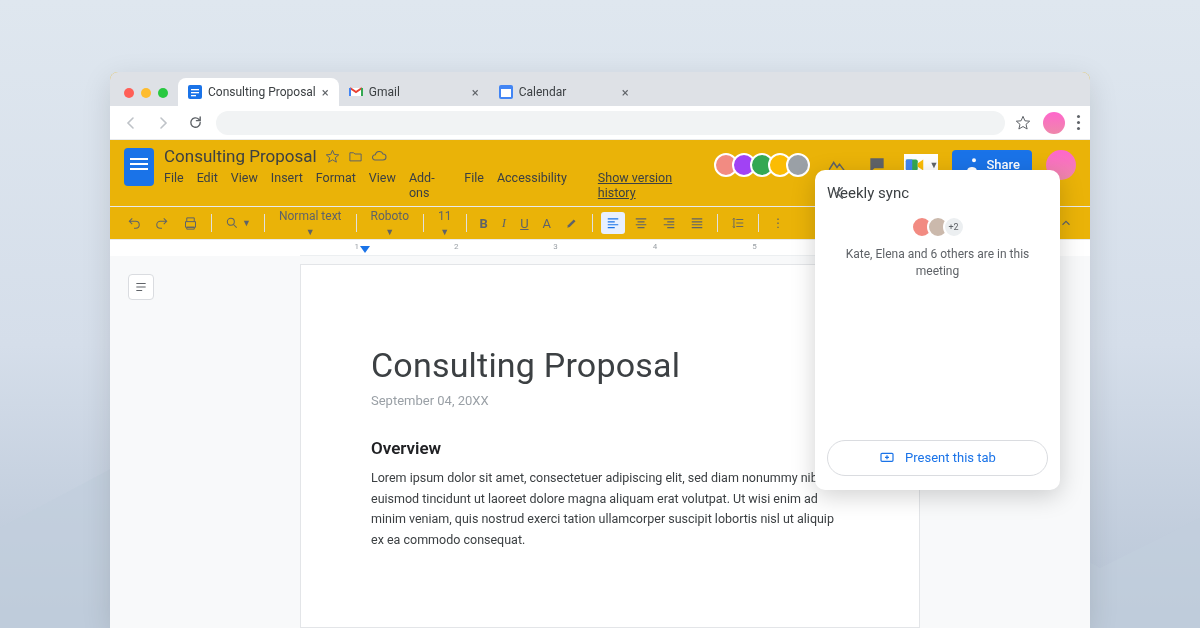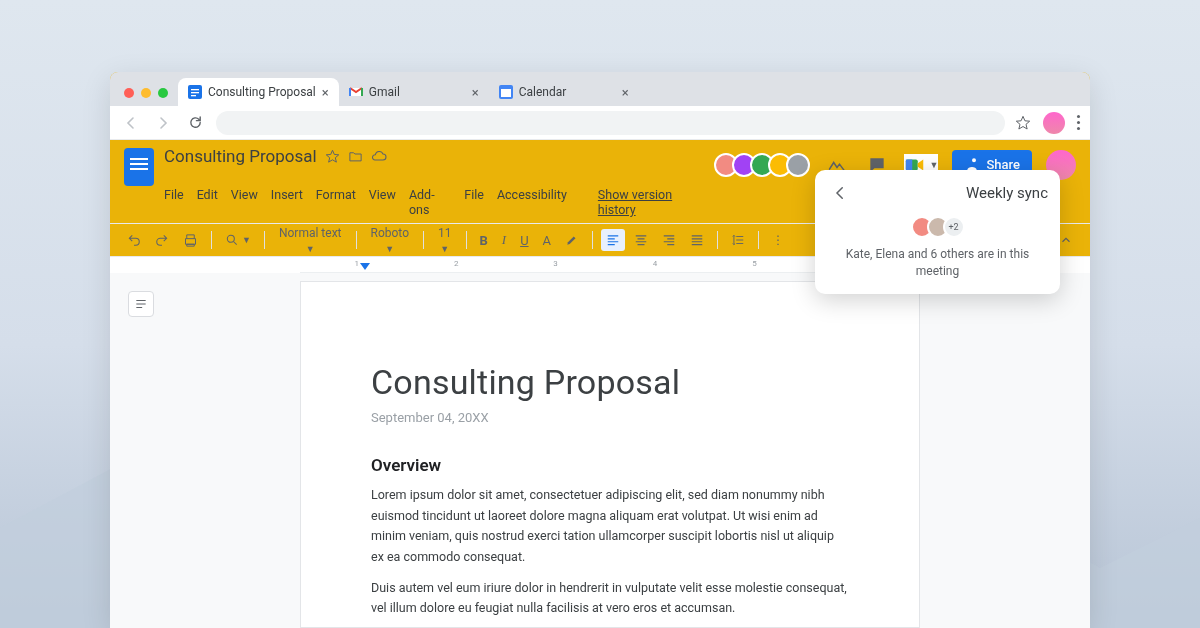--- a/index.html
+++ b/index.html
@@ -27,21 +27,21 @@
   .kebab { display:flex; flex-direction:column; gap:3px; }
   .kebab span{ width:3px; height:3px; background:#5f6368; border-radius:50%; }
   
   .docshdr { padding:6px 14px 0 14px; display:flex; align-items:flex-start; gap:10px; }
   .docicon { width:30px; height:38px; background:#1a73e8; border-radius:4px; position:relative; margin-top:2px; }
   .docicon::before{content:""; position:absolute; left:6px; right:6px; top:10px; height:2px; background:#fff; box-shadow:0 5px 0 #fff, 0 10px 0 #fff; }
   .titleblock { flex:1; }
   .doctitle-row { display:flex; align-items:center; gap:8px; }
   .doctitle { font-size:17px; color:#3c4043; }
   .title-icon { color:#5f6368; }
-  .menubar { display:flex; gap:13px; font-size:12.5px; color:#3c4043; margin-top:21px; }
+  .menubar { display:flex; gap:13px; font-size:12.5px; color:#3c4043; margin-top:4px; }
   .menubar .vhist { margin-left:18px; text-decoration:underline; }
   .hdrright { display:flex; align-items:center; gap:14px; margin-top:4px; }
   .collabs { display:flex; }
   .collab { width:24px; height:24px; border-radius:50%; border:2px solid #fff; margin-left:-6px; }
   .collab:first-child{margin-left:0;}
   .iconbtn { width:26px; height:26px; display:flex; align-items:center; justify-content:center; color:#5f6368; }
   .meetbtn { display:flex; align-items:center; gap:4px; background:#fff; border:none; }
   .meetbtn .cam { width:22px; height:22px; }
   .sharebtn { background:#1a73e8; color:#fff; font-size:13px; font-weight:500; border-radius:4px; padding:7px 12px; display:flex; align-items:flex-start; gap:6px; }
   .hdravatar { width:30px; height:30px; border-radius:50%; background:#e8a; }
@@ -62,21 +62,21 @@
   
   .canvas { flex:1; background:#f8f9fa; position:relative; overflow:hidden; }
   .outline-chip{ position:absolute; top:18px; left:18px; width:26px; height:26px; border:1px solid #dadce0; border-radius:4px; background:#fff; display:flex; align-items:center; justify-content:center; color:#5f6368;}
   .page { position:absolute; top:8px; left:190px; width:620px; bottom:0; background:#fff; border:1px solid #e3e5e8; padding:80px 70px 40px 70px; }
   .page h1{ font-size:34px; font-weight:400; color:#3c4043; letter-spacing:.2px; }
   .page .date{ color:#9aa0a6; font-size:13px; margin-top:8px; }
   .page h2{ font-size:17px; font-weight:600; color:#202124; margin-top:30px; }
   .page p{ font-size:12.5px; color:#3c4043; line-height:1.65; margin-top:10px; max-width:480px;}
   
   .popover { position:absolute; top:170px; right:140px; width:245px; background:#fff; border-radius:10px; box-shadow:0 6px 24px rgba(0,0,0,.18); padding:14px 12px 14px 12px; z-index:20; }
-  .pop-hdr{ display:flex; align-items:center; justify-content:flex-end; position:relative; }
+  .pop-hdr{ display:flex; align-items:center; justify-content:flex-start; position:relative; }
   .pop-back{ position:absolute; left:4px; top:0; color:#5f6368; }
   .pop-title{ font-size:15px; color:#3c4043; }
   .pop-avs{ display:flex; justify-content:center; margin-top:14px; }
   .pop-av{ width:22px;height:22px;border-radius:50%;border:2px solid #fff;margin-left:-6px;}
   .pop-av:first-child{margin-left:0;}
   .pop-more{ width:22px;height:22px;border-radius:50%;background:#eceff1;font-size:9px;color:#5f6368;display:flex;align-items:center;justify-content:center;margin-left:-6px;border:2px solid #fff;}
   .pop-sub{ text-align:center; font-size:12px; color:#5f6368; margin-top:8px; line-height:1.4; padding:0 12px;}
   .pop-btn{ margin-top:160px; border:1px solid #dadce0; border-radius:20px; height:36px; display:flex; align-items:center; justify-content:center; gap:10px; font-size:13px; color:#1a73e8; }
   .pop-btn svg{color:#1a73e8;}
   
@@ -359,21 +359,20 @@
     <div class="outline-chip">
       <svg width="14" height="14" viewBox="0 0 24 24">
           <path d="M4 6h16M4 12h16M4 18h10" stroke="#5f6368" stroke-width="2"></path>
         </svg>
     </div>
     <div class="page">
       <h1>Consulting Proposal</h1>
       <div class="date">September 04, 20XX</div>
       <h2>Overview</h2>
       <p>Lorem ipsum dolor sit amet, consectetuer adipiscing elit, sed diam nonummy nibh euismod tincidunt ut laoreet dolore magna aliquam erat volutpat. Ut wisi enim ad minim veniam, quis nostrud exerci tation ullamcorper suscipit lobortis nisl ut aliquip ex ea commodo consequat.</p>
-      <p>Duis autem vel eum iriure dolor in hendrerit in vulputate velit esse molestie consequat, vel illum dolore eu feugiat nulla facilisis at vero eros et accumsan.</p>
 
     </div>
   </div>
 
 </div>
 
 <div class="popover">
   <div class="pop-hdr">
     <span class="pop-back">
       <svg width="18" height="18" viewBox="0 0 24 24">
@@ -381,13 +380,20 @@
         </svg>
     </span>
     <span class="pop-title">Weekly sync</span>
   </div>
   <div class="pop-avs">
     <div class="pop-av" style="background:#f28b82"></div>
     <div class="pop-av" style="background:#cbb9ac"></div>
     <div class="pop-more">+2</div>
   </div>
   <div class="pop-sub">Kate, Elena and 6 others are in this meeting</div>
+  <div class="pop-btn">
+    <svg width="16" height="16" viewBox="0 0 24 24">
+        <rect x="3" y="5" width="18" height="12" rx="1.5" stroke="#1a73e8" stroke-width="1.8" fill="none"></rect>
+        <path d="M9 11h6M12 8v6" stroke="#1a73e8" stroke-width="1.8"></path>
+      </svg>
+    <span>Present this tab</span>
+  </div>
 </div>
 
 </body></html>

